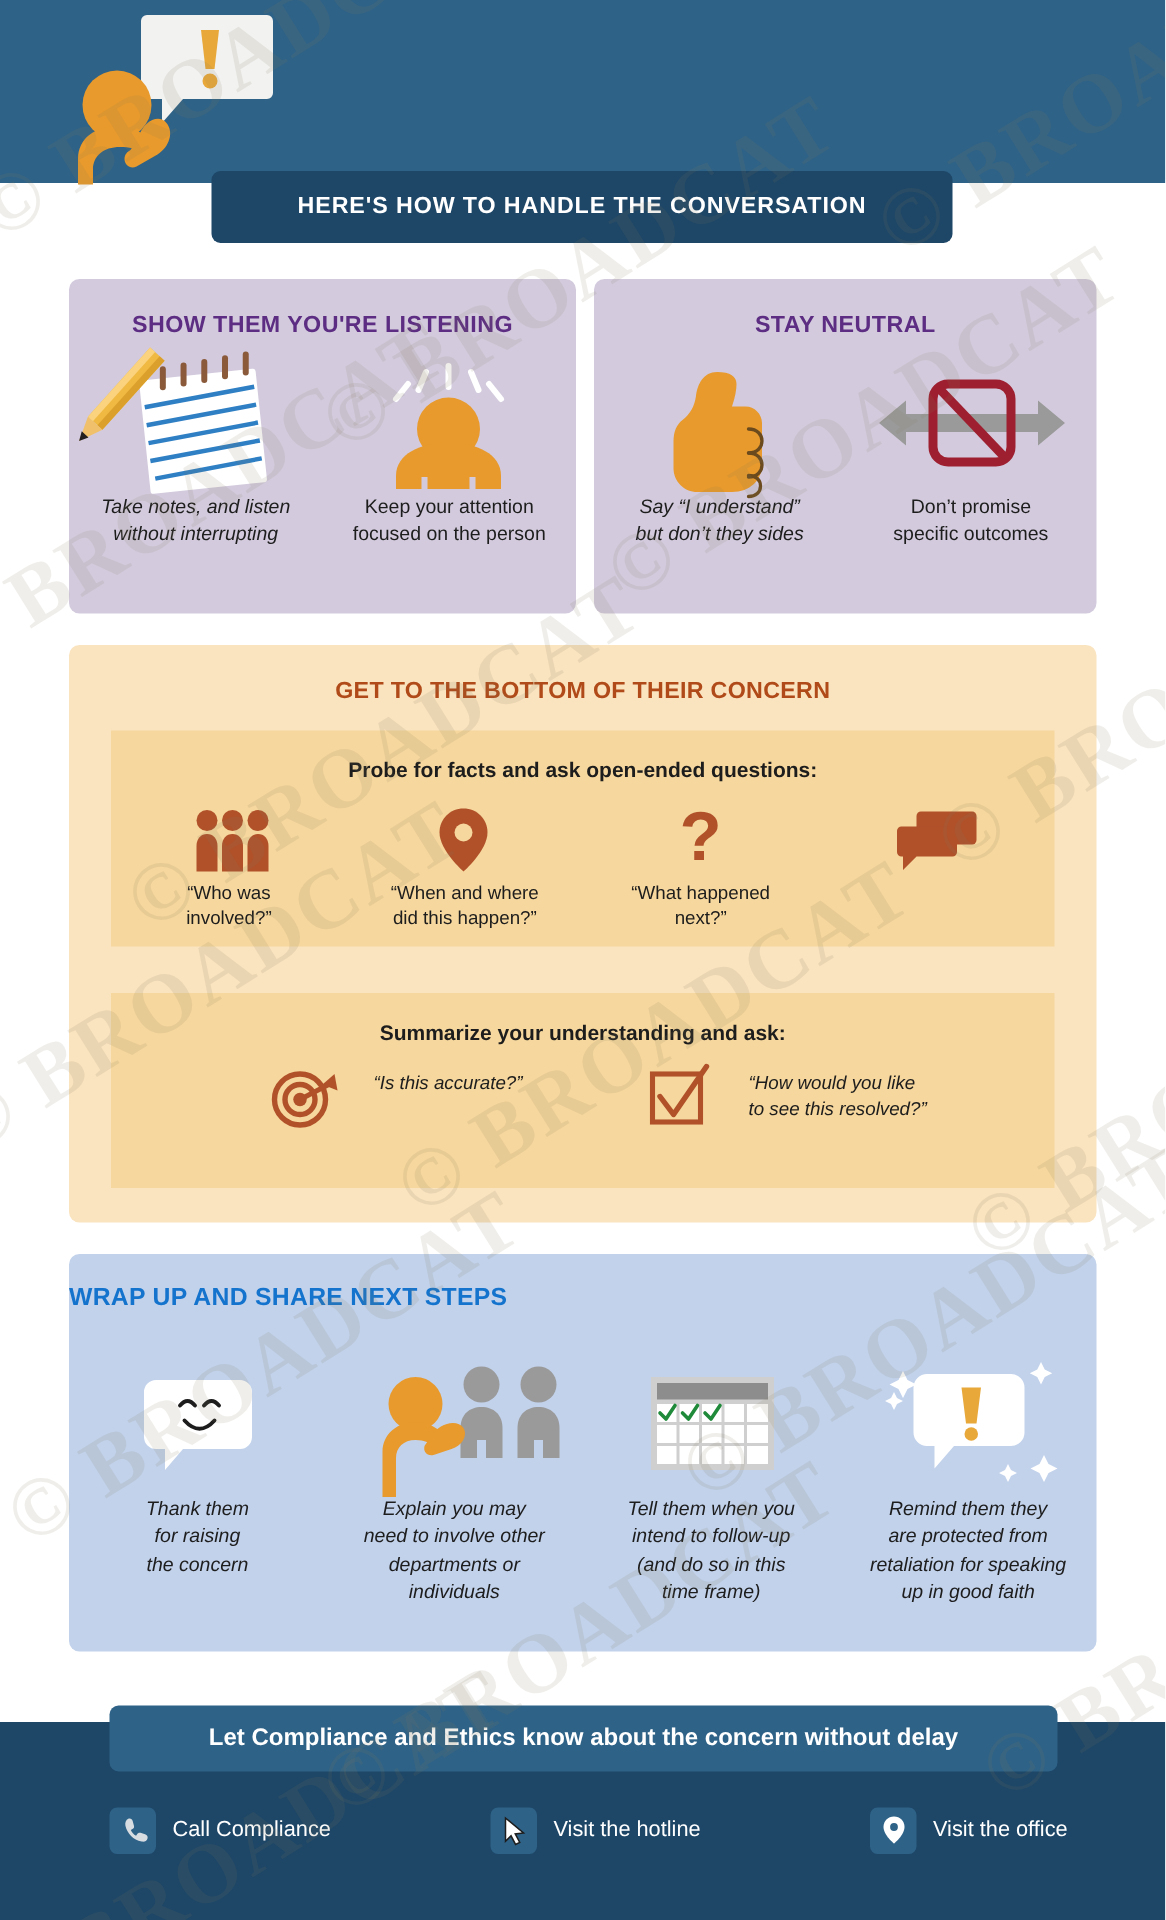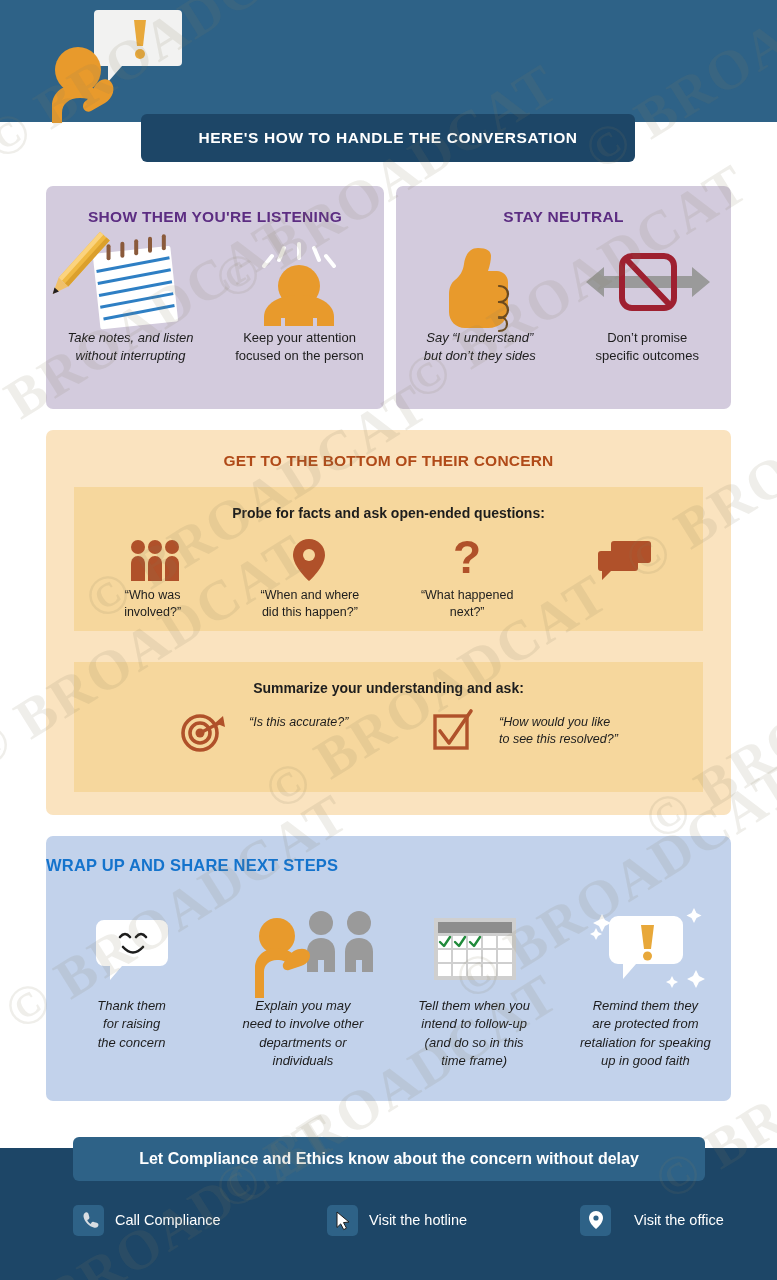--- a/index.html
+++ b/index.html
@@ -577,21 +577,21 @@
 
   <div class="f-action" style="left:327px;">
     <div class="f-ico-box">
       <svg width="18" height="19" viewBox="0 0 18 19">
         <path d="M3 1 l12 10 l-5.5 0.6 l3 5.6 l-2.8 1.4 l-3 -5.7 l-3.7 3.6 z" fill="#ffffff" stroke="#1d1d1d" stroke-width="1"></path>
       </svg>
     </div>
     <span class="f-label">Visit the hotline</span>
   </div>
 
-  <div class="f-action" style="left:580px;gap:12px;">
+  <div class="f-action" style="left:580px;">
     <div class="f-ico-box">
       <svg width="16" height="20" viewBox="0 0 16 20">
         <path d="M8 1 c-4 0 -7 3 -7 7 c0 5.5 7 11 7 11 c0 0 7 -5.5 7 -11 c0 -4 -3 -7 -7 -7 z" fill="#ffffff"></path>
         <circle cx="8" cy="8" r="2.6" fill="#2e6287"></circle>
       </svg>
     </div>
     <span class="f-label">Visit the office</span>
   </div>
 
   <div id="watermark">

